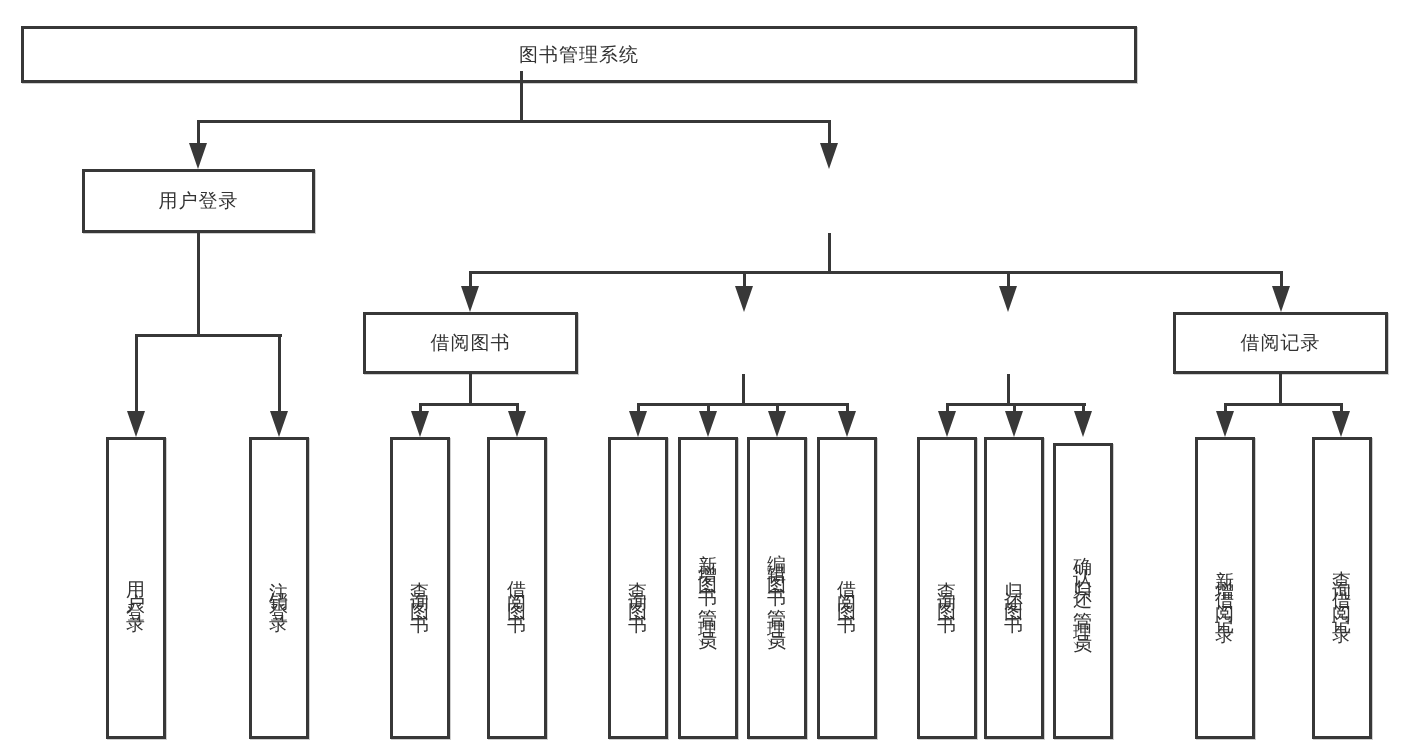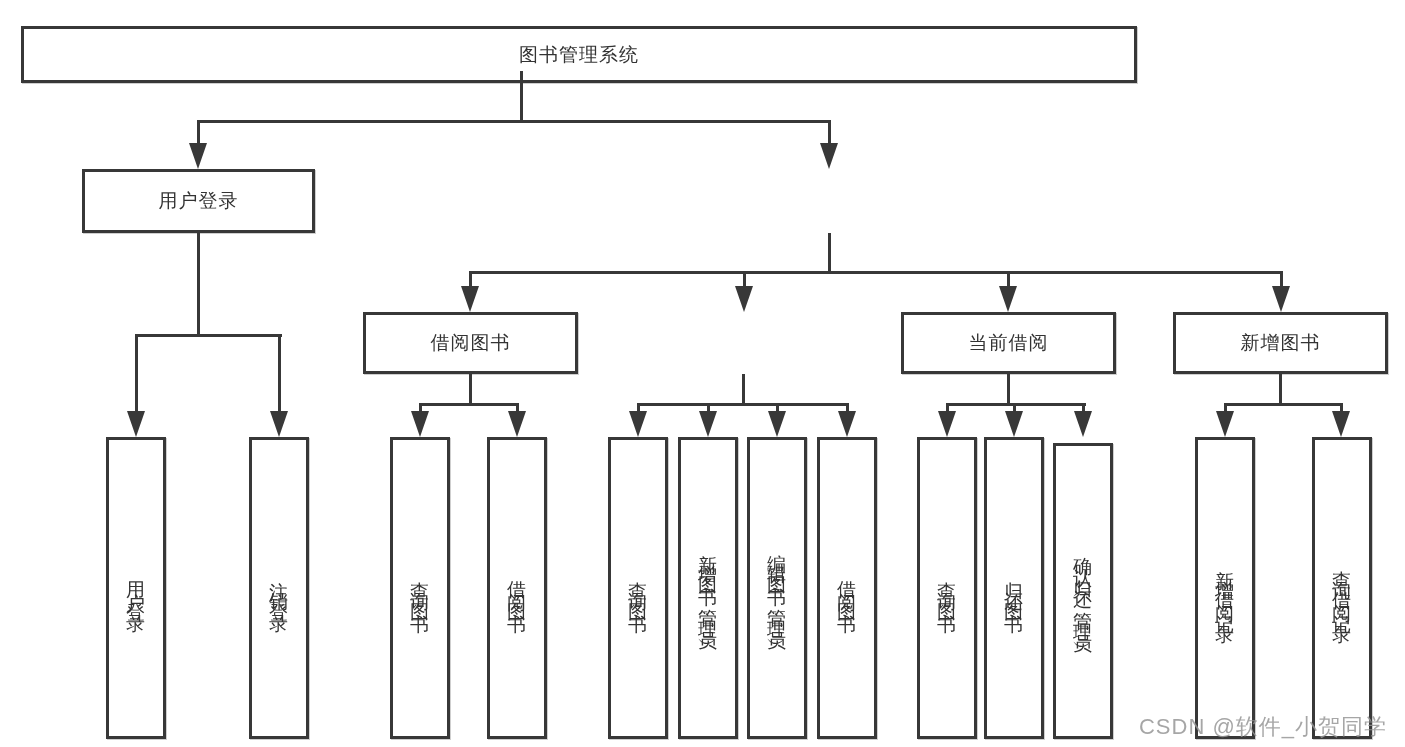--- a/index.html
+++ b/index.html
@@ -58,22 +58,21 @@
   <i class="vl" style="left:469px;top:271px;height:18px"></i>
   <i class="ar" style="left:461px;top:286px"></i>
   <i class="vl" style="left:743px;top:271px;height:18px"></i>
   <i class="ar" style="left:735px;top:286px"></i>
   <i class="vl" style="left:1007px;top:271px;height:18px"></i>
   <i class="ar" style="left:999px;top:286px"></i>
   <i class="vl" style="left:1280px;top:271px;height:18px"></i>
   <i class="ar" style="left:1272px;top:286px"></i>
 
   <div class="node" style="left:363px;top:312px;width:215px;height:62px">借阅图书</div>
-  <div class="node" style="left:901px;top:312px;width:215px;height:62px">当前借阅</div>
-  <div class="node" style="left:1173px;top:312px;width:215px;height:62px">新增图书</div>
+  <div class="node" style="left:1173px;top:312px;width:215px;height:62px">借阅记录</div>
 
   <i class="vl" style="left:469px;top:374px;height:32px"></i>
   <i class="hl" style="left:419px;top:403px;width:100px"></i>
   <i class="vl" style="left:419px;top:403px;height:12px"></i>
   <i class="ar" style="left:411px;top:411px"></i>
   <i class="vl" style="left:516px;top:403px;height:12px"></i>
   <i class="ar" style="left:508px;top:411px"></i>
 
   <i class="vl" style="left:742px;top:374px;height:32px"></i>
   <i class="hl" style="left:637px;top:403px;width:211px"></i>
@@ -113,14 +112,13 @@
   <div class="node leaf" style="left:747px;top:437px;width:60px;height:302px">编辑图书（管理员）</div>
   <div class="node leaf" style="left:817px;top:437px;width:60px;height:302px">借阅图书</div>
 
   <div class="node leaf" style="left:917px;top:437px;width:60px;height:302px">查询图书</div>
   <div class="node leaf" style="left:984px;top:437px;width:60px;height:302px">归还图书</div>
   <div class="node leaf" style="left:1053px;top:443px;width:60px;height:296px">确认归还（管理员）</div>
 
   <div class="node leaf" style="left:1195px;top:437px;width:60px;height:302px">新增借阅记录</div>
   <div class="node leaf" style="left:1312px;top:437px;width:60px;height:302px">查询借阅记录</div>
 
-  <div class="watermark">CSDN @软件_小贺同学</div>
 </div>
 
 </body></html>

